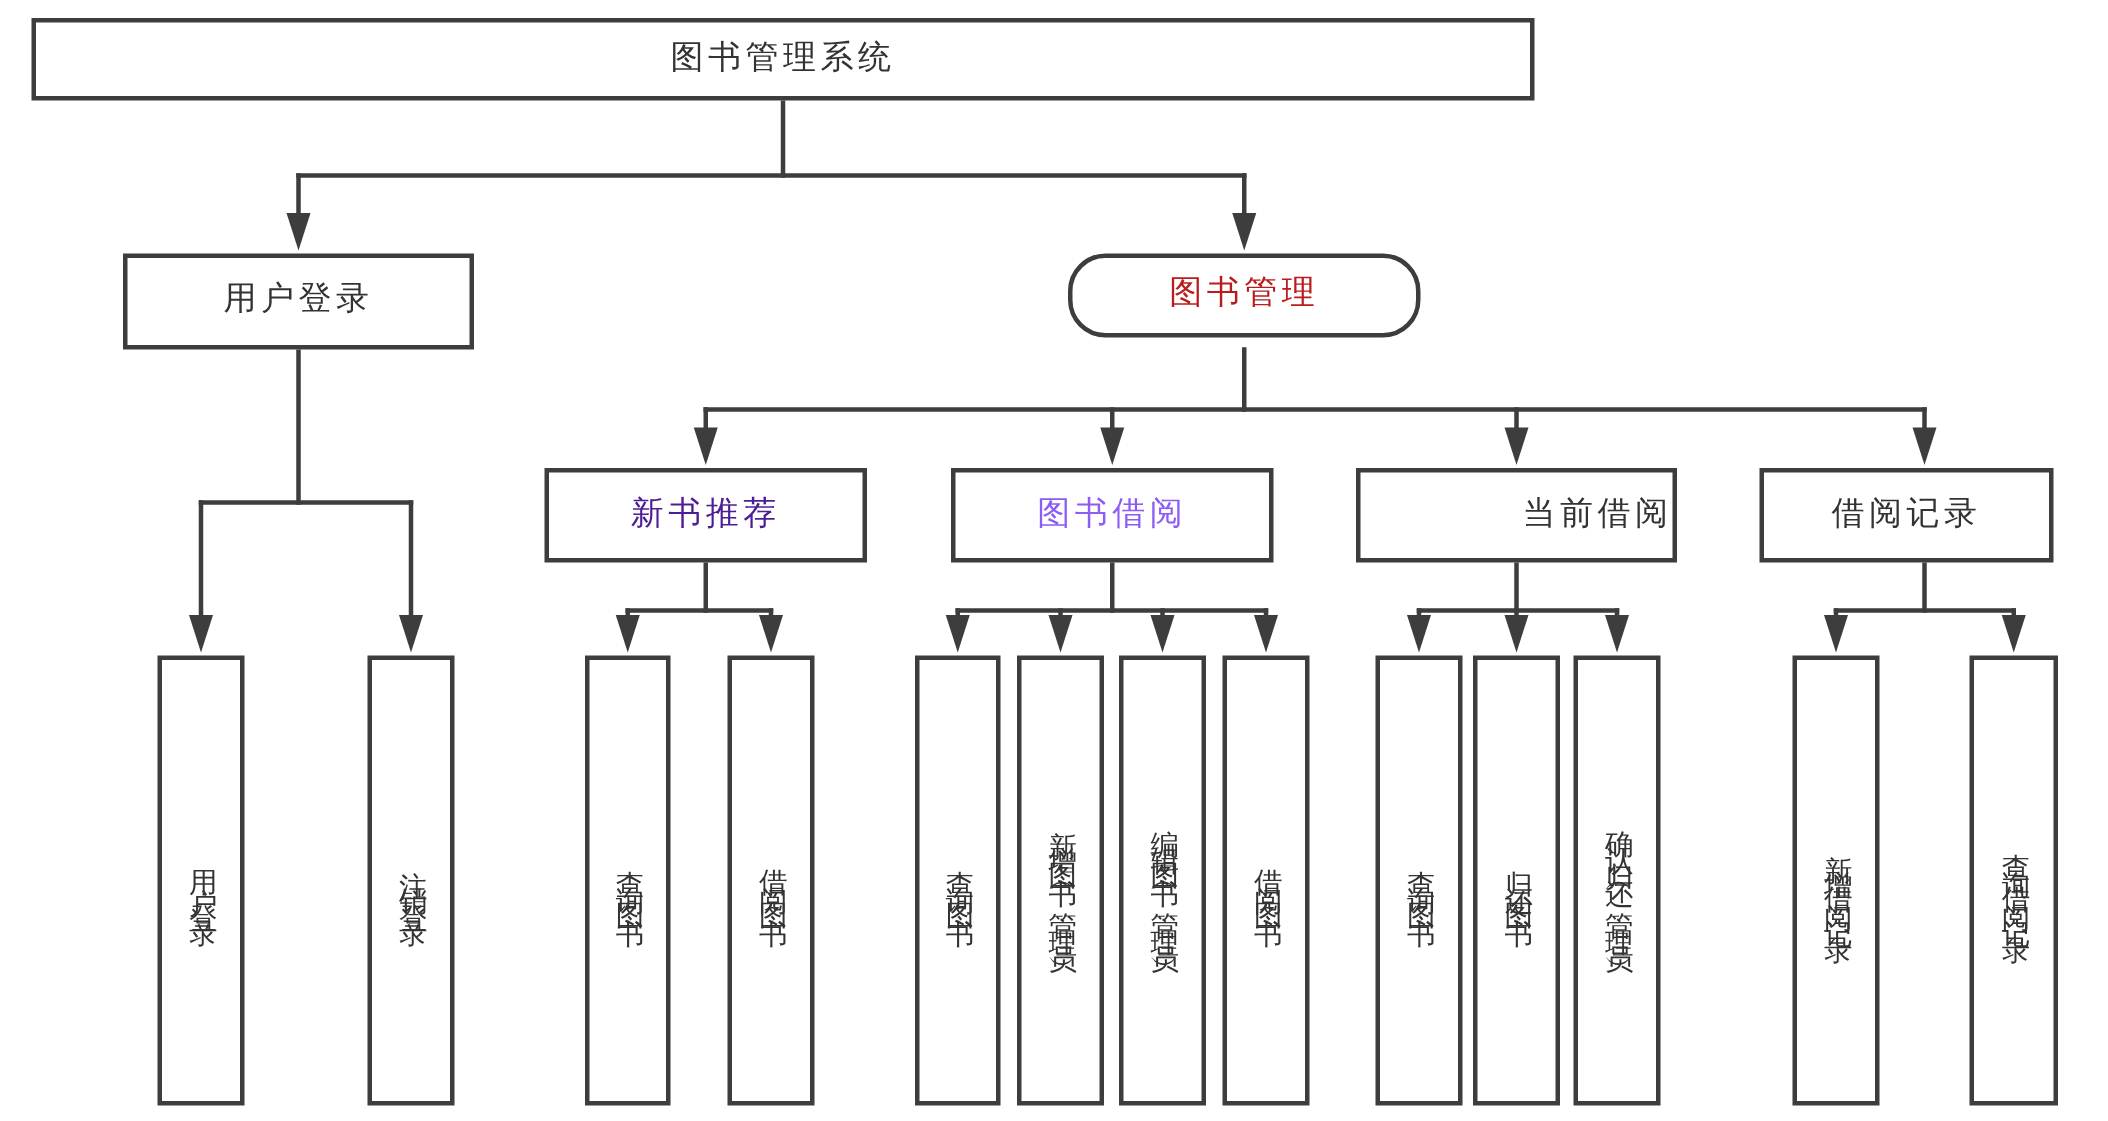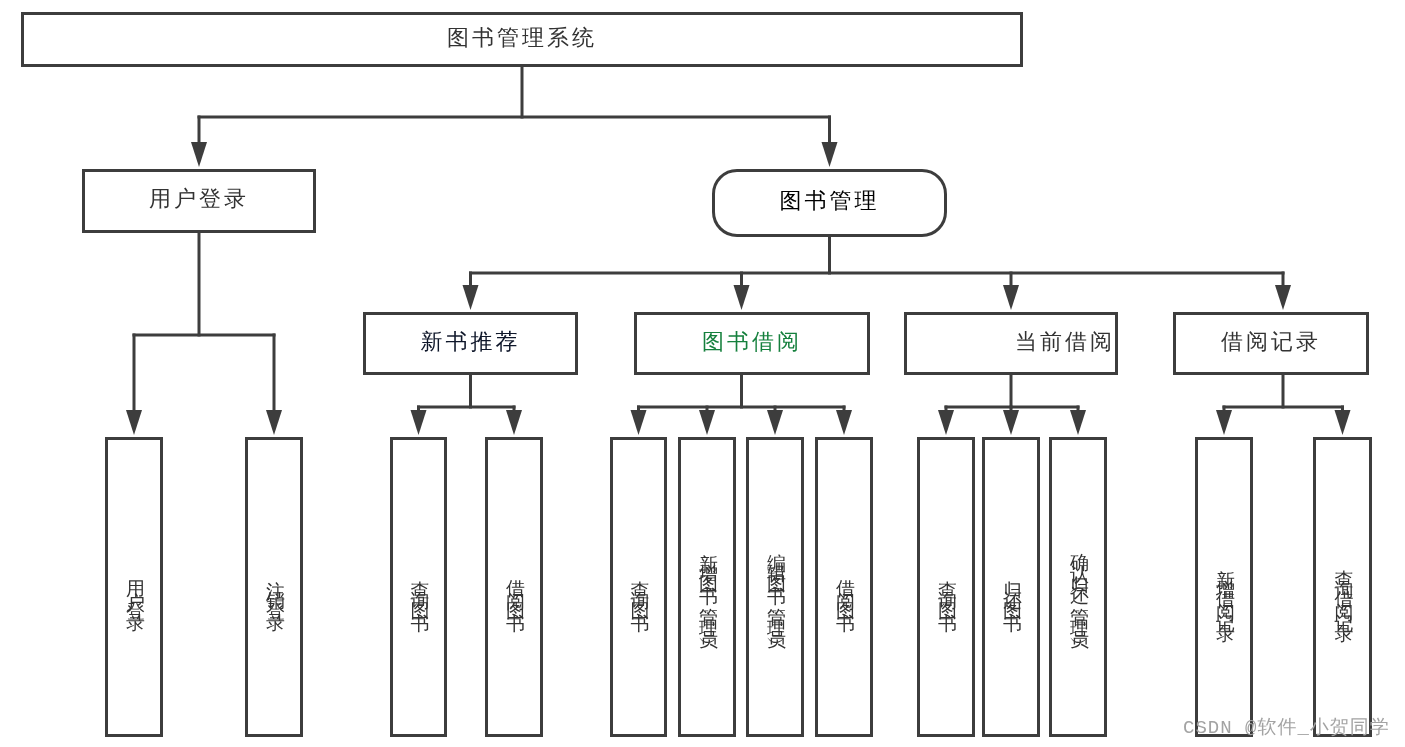--- a/index.html
+++ b/index.html
@@ -100,27 +100,27 @@
       <line x1="1342.5" y1="407" x2="1342.5" y2="425" stroke="#3d3d3d" stroke-width="3" stroke-linecap="square"></line>
       <polygon points="1334.5,410 1350.5,410 1342.5,435" fill="#3d3d3d"></polygon>
     </svg>
   <div id="nodes">
       <div class="node" style="left: 21px; top: 12px; width: 1002px; height: 55px; border-color: rgb(61, 61, 61); color: rgb(51, 51, 51);">
         <span>图书管理系统</span>
       </div>
       <div class="node" style="left: 82px; top: 169px; width: 234px; height: 64px; border-color: rgb(61, 61, 61); color: rgb(51, 51, 51);">
         <span>用户登录</span>
       </div>
-      <div class="node" style="left: 712px; top: 169px; width: 235px; height: 68px; border-color: rgb(61, 61, 61); color: #000000; border-radius: 25px;">
+      <div class="node" style="left: 712px; top: 169px; width: 235px; height: 56px; border-color: rgb(61, 61, 61); color: #b91c1c; border-radius: 25px;">
         <span>图书管理</span>
       </div>
-      <div class="node" style="left: 363px; top: 312px; width: 215px; height: 63px; border-color: rgb(61, 61, 61); color: #0f172a;">
+      <div class="node" style="left: 363px; top: 312px; width: 215px; height: 63px; border-color: rgb(61, 61, 61); color: #4c1d95;">
         <span>新书推荐</span>
       </div>
-      <div class="node" style="left: 634px; top: 312px; width: 236px; height: 63px; border-color: rgb(61, 61, 61); color: #15803d;">
+      <div class="node" style="left: 634px; top: 312px; width: 215px; height: 63px; border-color: rgb(61, 61, 61); color: #8b5cf6;">
         <span>图书借阅</span>
       </div>
       <div class="node" style="left: 904px; top: 312px; width: 214px; height: 63px; border-color: rgb(61, 61, 61); color: rgb(51, 51, 51); justify-content: flex-end;">
         <span>当前借阅</span>
       </div>
       <div class="node" style="left: 1173px; top: 312px; width: 196px; height: 63px; border-color: rgb(61, 61, 61); color: rgb(51, 51, 51);">
         <span>借阅记录</span>
       </div>
       <div class="node vertical" style="left: 105px; top: 437px; width: 58px; height: 300px; border-color: rgb(61, 61, 61); color: rgb(51, 51, 51);">
         <span>用户登录</span>
@@ -155,14 +155,13 @@
       <div class="node vertical" style="left: 1049px; top: 437px; width: 58px; height: 300px; border-color: rgb(61, 61, 61); color: rgb(51, 51, 51);">
         <span>确认归还（管理员）</span>
       </div>
       <div class="node vertical" style="left: 1195px; top: 437px; width: 58px; height: 300px; border-color: rgb(61, 61, 61); color: rgb(51, 51, 51);">
         <span>新增借阅记录</span>
       </div>
       <div class="node vertical" style="left: 1313px; top: 437px; width: 59px; height: 300px; border-color: rgb(61, 61, 61); color: rgb(51, 51, 51);">
         <span>查询借阅记录</span>
       </div>
     </div>
-  <div class="watermark">CSDN @软件_小贺同学</div>
 </div>
 
 </body></html>

